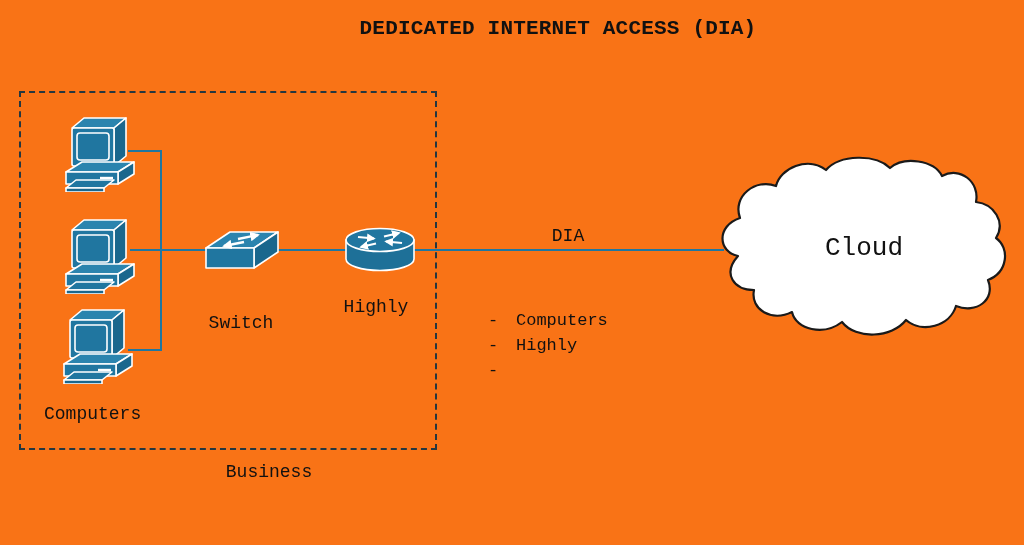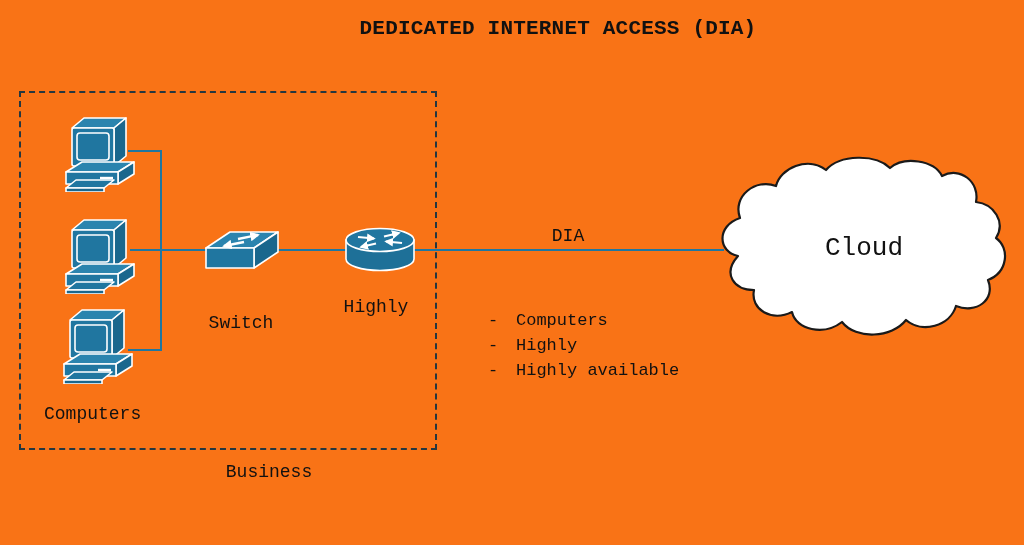--- a/index.html
+++ b/index.html
@@ -192,17 +192,16 @@
     <div class="feature-row">
       <span class="dash">-</span>
       <span>Computers</span>
     </div>
     <div class="feature-row">
       <span class="dash">-</span>
       <span>Highly</span>
     </div>
     <div class="feature-row">
       <span class="dash">-</span>
-      <span>Highly available</span>
     </div>
   </div>
 
 </div>
 
 </body></html>

